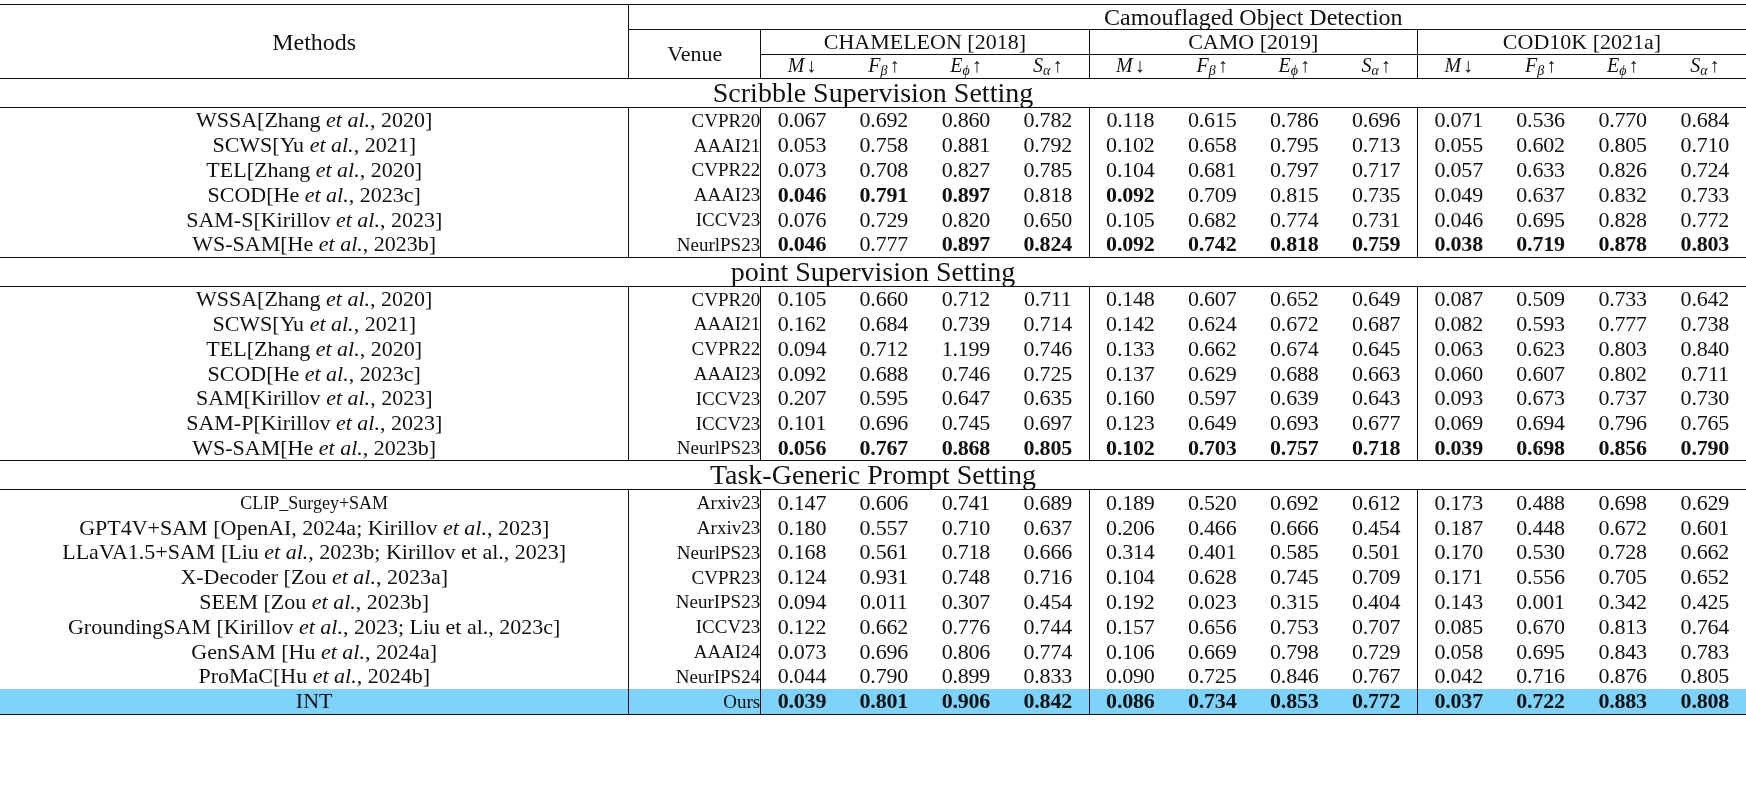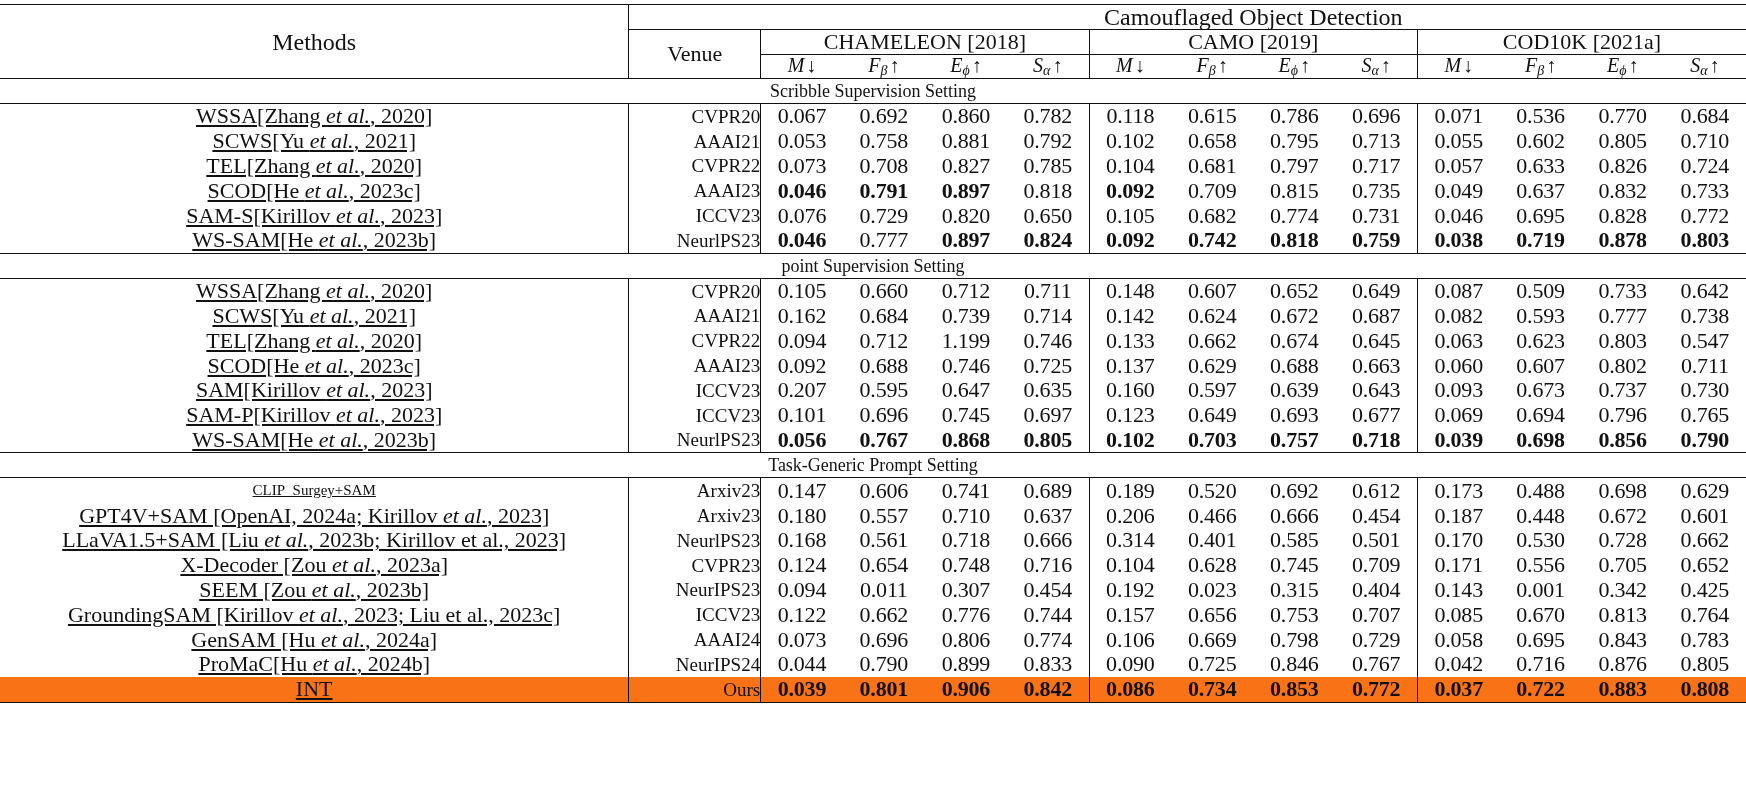--- a/index.html
+++ b/index.html
@@ -30,28 +30,28 @@
   .h1 td, .h1 th { height: 22px; font-size: 24px; }
   .h2 td, .h2 th { height: 24px; font-size: 22px; }
   .h3 td, .h3 th { height: 22px; font-size: 20px; font-style: italic; }
 
   .toprule { border-top: 1.6px solid #111; }
   .midrule { border-bottom: 1.6px solid #111; }
   .vr { border-right: 1.2px solid #111; }
   .bt { border-top: 1.2px solid #111; }
   .bb { border-bottom: 1.6px solid #111; }
 
-  tr.section td { height: 24px; font-size: 18px; }
+  tr.section td { height: 24px; font-size: 28px; }
   tr.row td { height: 24.8px; font-size: 22px; }
-  tr.row td.method { font-size: 22px; text-decoration: underline; }
+  tr.row td.method { font-size: 22px; }
   tr.row td.venue { font-size: 19px; text-align: right; }
-  tr.row.small-method td.method { font-size: 15px; }
+  tr.row.small-method td.method { font-size: 18px; }
   tr.row td.num { font-size: 22px; letter-spacing: -0.2px; }
   tr.row td.num.b { font-weight: bold; }
-  tr.ours td { background: #f97316; }
+  tr.ours td { background: #7dd3fc; }
   .it { font-style: italic; }
   .metric-sub { font-size: 14px; vertical-align: -3px; }
   .arrow { font-style: normal; margin-left: 2px; }
 </style>
 </head>
 <body>
 
 <div id="wrap">
   <table class="res" id="res">
     <colgroup>
@@ -239,21 +239,21 @@
           <td class="num">0.712</td>
           <td class="num">1.199</td>
           <td class="num vr">0.746</td>
           <td class="num">0.133</td>
           <td class="num">0.662</td>
           <td class="num">0.674</td>
           <td class="num vr">0.645</td>
           <td class="num">0.063</td>
           <td class="num">0.623</td>
           <td class="num">0.803</td>
-          <td class="num">0.547</td>
+          <td class="num">0.840</td>
         </tr>
         <tr class="row">
           <td class="method vr"><span>SCOD[He </span><span class="it">et al.</span><span>, 2023c]</span></td>
           <td class="venue vr">AAAI23</td>
           <td class="num">0.092</td>
           <td class="num">0.688</td>
           <td class="num">0.746</td>
           <td class="num vr">0.725</td>
           <td class="num">0.137</td>
           <td class="num">0.629</td>
@@ -360,21 +360,21 @@
           <td class="num vr">0.501</td>
           <td class="num">0.170</td>
           <td class="num">0.530</td>
           <td class="num">0.728</td>
           <td class="num">0.662</td>
         </tr>
         <tr class="row">
           <td class="method vr"><span>X-Decoder [Zou </span><span class="it">et al.</span><span>, 2023a]</span></td>
           <td class="venue vr">CVPR23</td>
           <td class="num">0.124</td>
-          <td class="num">0.654</td>
+          <td class="num">0.931</td>
           <td class="num">0.748</td>
           <td class="num vr">0.716</td>
           <td class="num">0.104</td>
           <td class="num">0.628</td>
           <td class="num">0.745</td>
           <td class="num vr">0.709</td>
           <td class="num">0.171</td>
           <td class="num">0.556</td>
           <td class="num">0.705</td>
           <td class="num">0.652</td>

